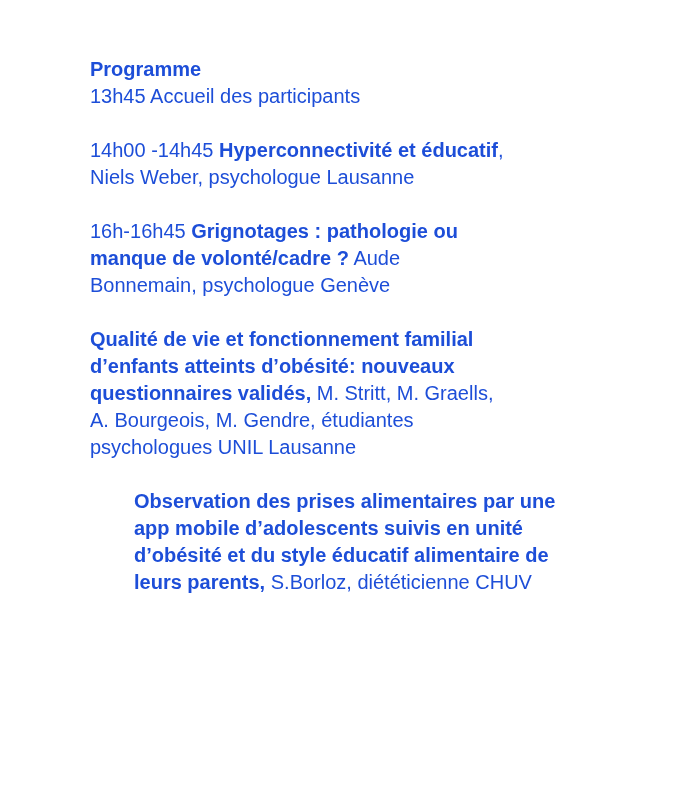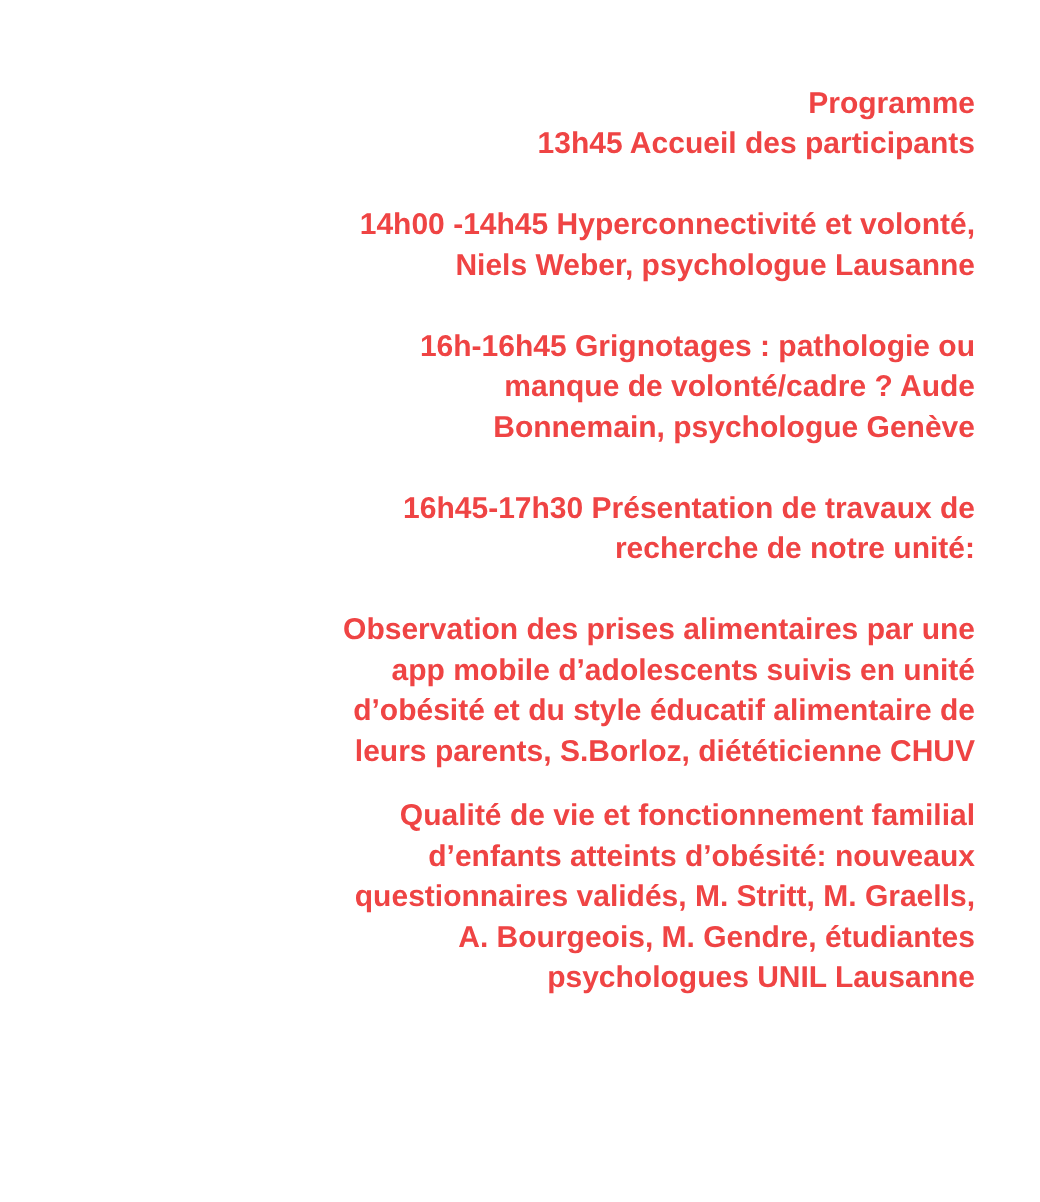--- a/index.html
+++ b/index.html
@@ -19,51 +19,48 @@
     inset: 0;
     background: #ffffff;
   }
   .content {
     position: absolute;
     left: 90px;
     top: 56px;
     width: 560px;
     font-size: 20px;
     line-height: 27px;
-    color: #ef4444;
-    text-align: right;
+    color: #1d4ed8;
   }
   .para {
     margin: 0 0 27px 0;
     white-space: pre-wrap;
   }
   
   .para:nth-child(5) { margin-bottom: 16px; margin-left: 44px; }
   .para:nth-child(7) { margin-bottom: 19px; }
   .para:last-child   { margin-bottom: 0; }
-  .run  { font-weight: 700; }
+  .run  { font-weight: 400; }
   .bold { font-weight: 700; }
 </style>
 </head>
 <body>
 
 <div class="page">
   <div class="content">
       <p class="para"><span class="run bold">Programme
 </span><span class="run">13h45 Accueil des participants</span></p>
-      <p class="para"><span class="run">14h00 -14h45 </span><span class="run bold">Hyperconnectivité et volonté</span><span class="run">,
+      <p class="para"><span class="run">14h00 -14h45 </span><span class="run bold">Hyperconnectivité et éducatif</span><span class="run">,
 Niels Weber, psychologue Lausanne</span></p>
       <p class="para"><span class="run">16h-16h45 </span><span class="run bold">Grignotages : pathologie ou
 manque de volonté/cadre ?</span><span class="run"> Aude
 Bonnemain, psychologue Genève</span></p>
-      <p class="para"><span class="run">16h45-17h30 Présentation de travaux de
-recherche de notre unité:</span></p>
-      <p class="para"><span class="run bold">Observation des prises alimentaires par une
-app mobile d’adolescents suivis en unité
-d’obésité et du style éducatif alimentaire de
-leurs parents,</span><span class="run"> S.Borloz, diététicienne CHUV</span></p>
       <p class="para"><span class="run bold">Qualité de vie et fonctionnement familial
 d’enfants atteints d’obésité: nouveaux
 questionnaires validés,</span><span class="run"> M. Stritt, M. Graells,
 A. Bourgeois, M. Gendre, étudiantes
 psychologues UNIL Lausanne</span></p>
+      <p class="para"><span class="run bold">Observation des prises alimentaires par une
+app mobile d’adolescents suivis en unité
+d’obésité et du style éducatif alimentaire de
+leurs parents,</span><span class="run"> S.Borloz, diététicienne CHUV</span></p>
     </div>
 </div>
 
 </body></html>

